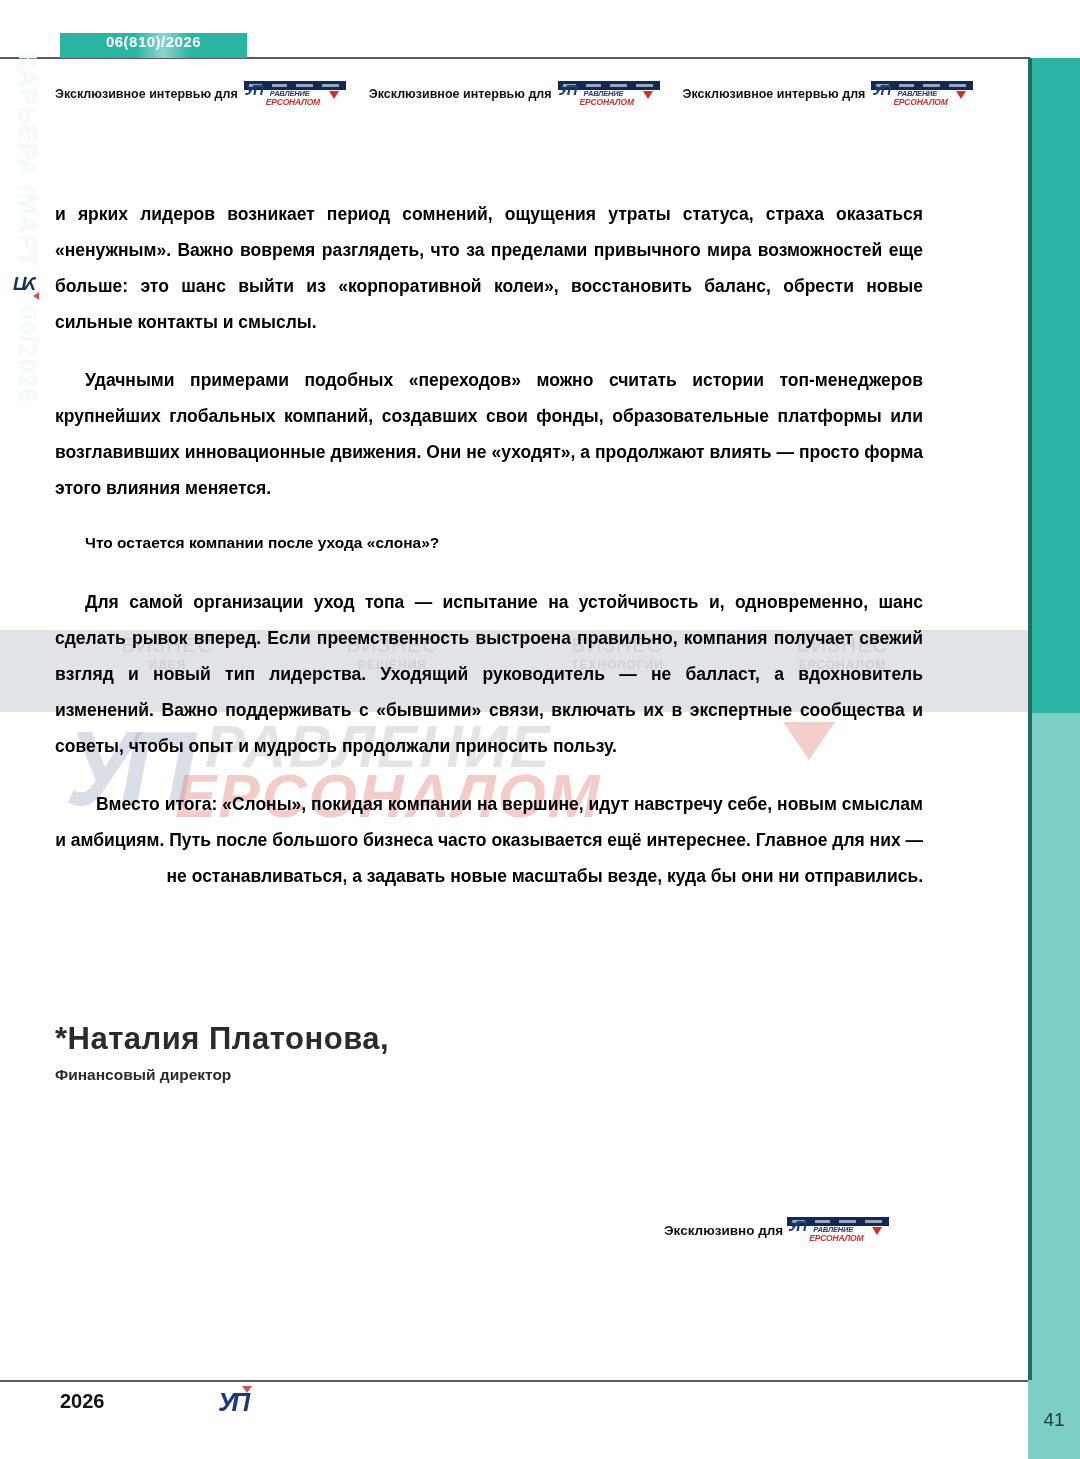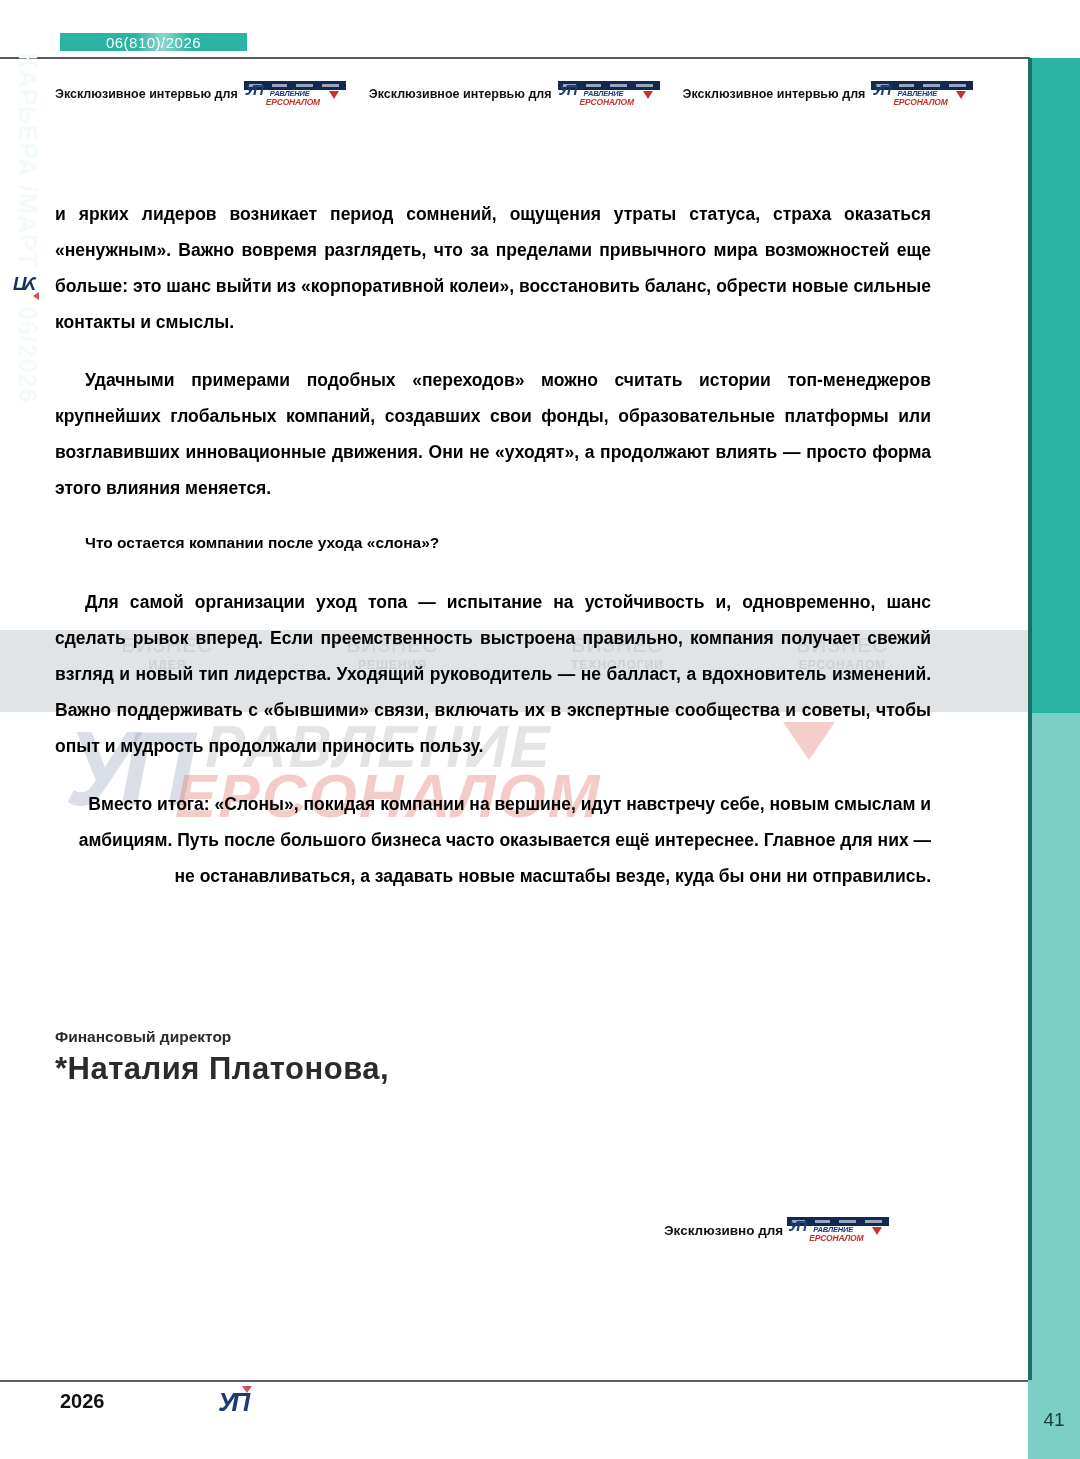--- a/index.html
+++ b/index.html
@@ -21,28 +21,27 @@
     inset: 0;
     background: #ffffff;
   }
 
   
   #issue-badge {
     position: absolute;
     left: 60px;
     top: 33px;
     width: 187px;
-    height: 18px;
+    height: 25px;
     background: #2bb3a3;
     color: #ffffff;
     font-size: 15px;
-    font-weight: normal;
+    font-weight: bold;
     letter-spacing: 0.5px;
     display: flex;
-    align-items: center;
     justify-content: center;
     z-index: 6;
   }
   #issue-badge .shine {
     position: absolute;
     left: 40%;
     top: 0;
     width: 30%;
     height: 100%;
     background: linear-gradient(90deg, rgba(255,255,255,0) 0%, rgba(255,255,255,0.45) 50%, rgba(255,255,255,0) 100%);
@@ -343,21 +342,21 @@
     top: 196px;
     width: 880px;
     z-index: 5;
   }
   .para {
     font-size: 17.5px;
     font-weight: bold;
     color: #000000;
     line-height: 36px;
     text-align: justify;
-    margin: 0 4px 22px 0;
+    margin: 0 12px 22px 0;
   }
   .para.indent { text-indent: 30px; }
   .para.last-left { text-align: right; }
   .question {
     font-size: 15.5px;
     font-weight: bold;
     color: #000000;
     line-height: 30px;
     margin: 8px 0 26px 30px;
   }
@@ -548,22 +547,22 @@
 
   <div id="article">
     <p class="para">и ярких лидеров возникает период сомнений, ощущения утраты статуса, страха оказаться «ненужным». Важно вовремя разглядеть, что за пределами привычного мира возможностей еще больше: это шанс выйти из «корпоративной колеи», восстановить баланс, обрести новые сильные контакты и смыслы.</p>
     <p class="para indent">Удачными примерами подобных «переходов» можно считать истории топ-менеджеров крупнейших глобальных компаний, создавших свои фонды, образовательные платформы или возглавивших инновационные движения. Они не «уходят», а продолжают влиять — просто форма этого влияния меняется.</p>
     <p class="question">Что остается компании после ухода «слона»?</p>
     <p class="para indent">Для самой организации уход топа — испытание на устойчивость и, одновременно, шанс сделать рывок вперед. Если преемственность выстроена правильно, компания получает свежий взгляд и новый тип лидерства. Уходящий руководитель — не балласт, а вдохновитель изменений. Важно поддерживать с «бывшими» связи, включать их в экспертные сообщества и советы, чтобы опыт и мудрость продолжали приносить пользу.</p>
     <p class="para indent last-left">Вместо итога: «Слоны», покидая компании на вершине, идут навстречу себе, новым смыслам и амбициям. Путь после большого бизнеса часто оказывается ещё интереснее. Главное для них — не останавливаться, а задавать новые масштабы везде, куда бы они ни отправились.</p>
   </div>
 
   <div id="signature">
+    <div id="sig-name">*Наталия Платонова,</div>
     <div id="sig-role">Финансовый директор</div>
-    <div id="sig-name">*Наталия Платонова,</div>
   </div>
 
 
   <div id="exclusive-footer">
     <span class="excl-text">Эксклюзивно для</span>
     <span class="up-logo">
       <span class="topbar">
         <span class="tick" style="left:5px;width:13px;"></span>
         <span class="tick" style="left:28px;width:15px;"></span>
         <span class="tick" style="left:52px;width:17px;"></span>

